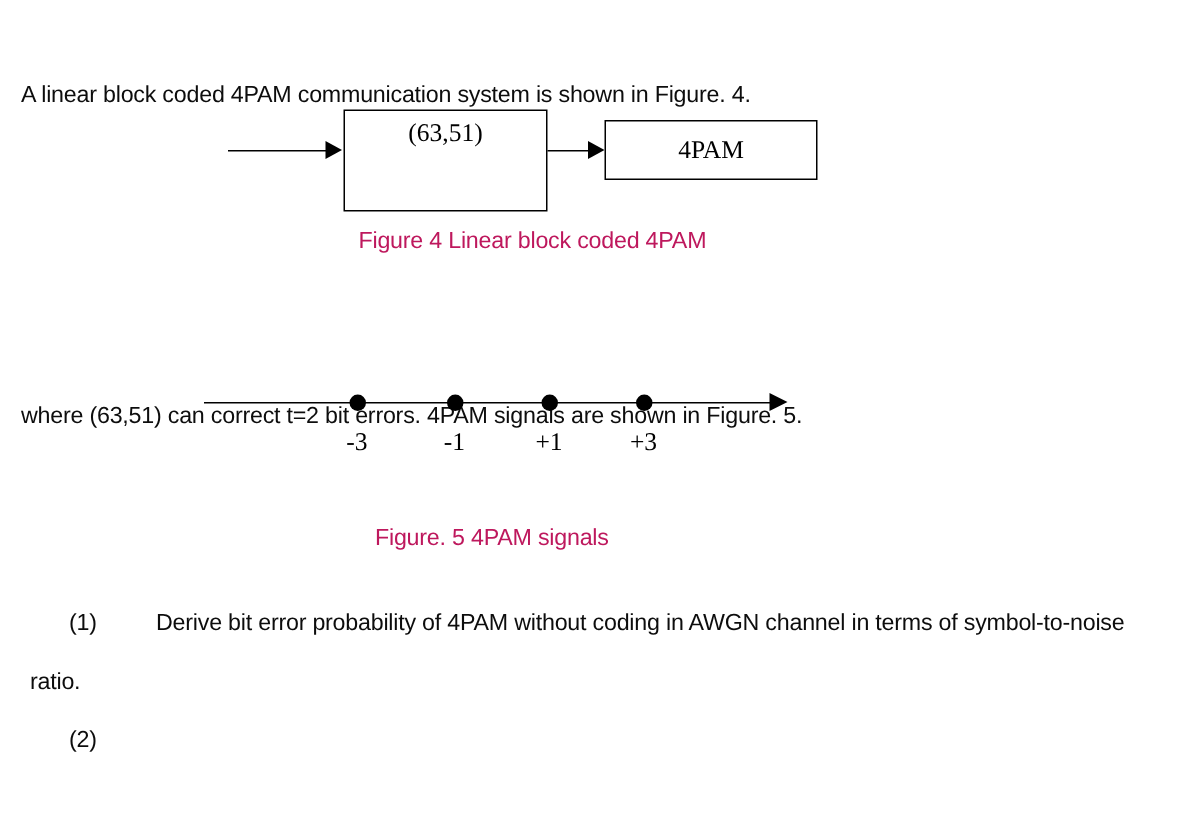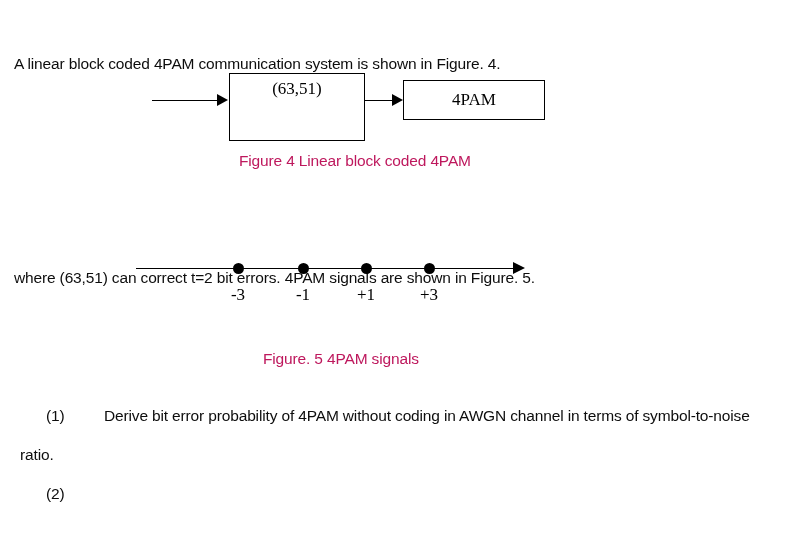--- a/index.html
+++ b/index.html
@@ -39,21 +39,21 @@
 
   .caption {
     position: absolute;
     font-size: 15.5px;
     line-height: 20px;
     letter-spacing: -0.15px;
     white-space: nowrap;
     color: #be185d;
   }
   .cap-fig4 { left: 239px; top: 151px; }
-  .cap-fig5 { left: 263px; top: 349px; text-align: center; }
+  .cap-fig5 { left: 250px; top: 349px; text-align: center; }
 
   
   .diagram {
     position: absolute;
     left: 0;
     top: 60px;
     width: 792px;
     height: 80px;
   }
   .blk {

